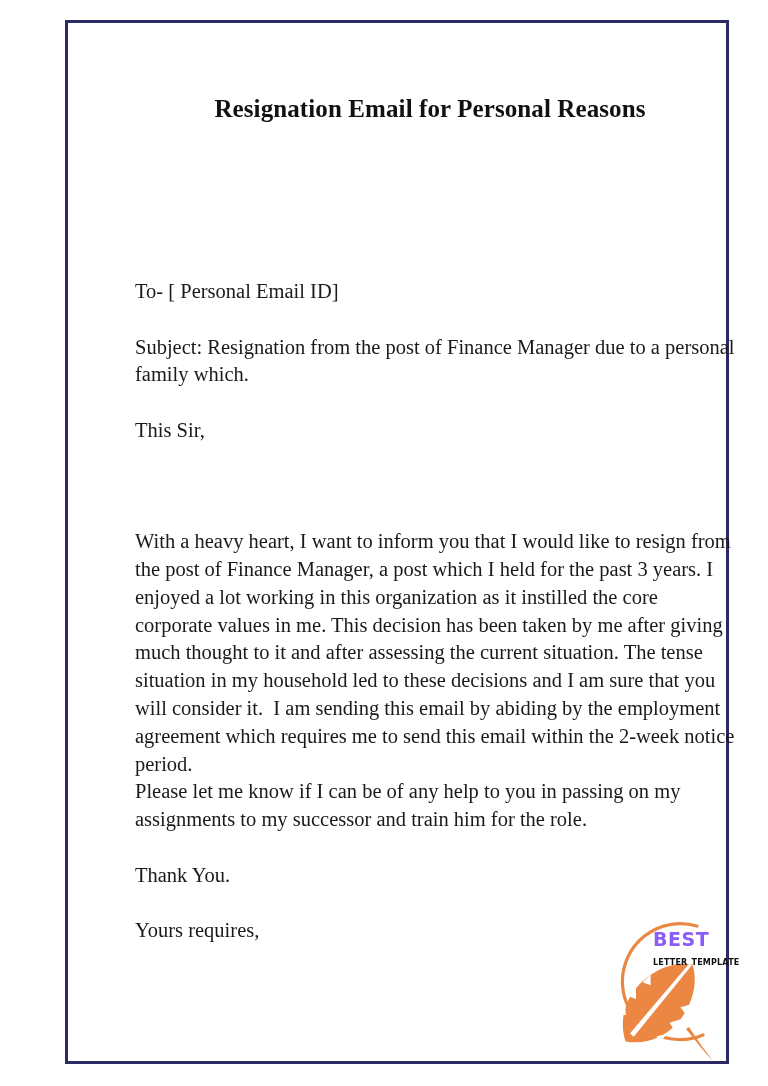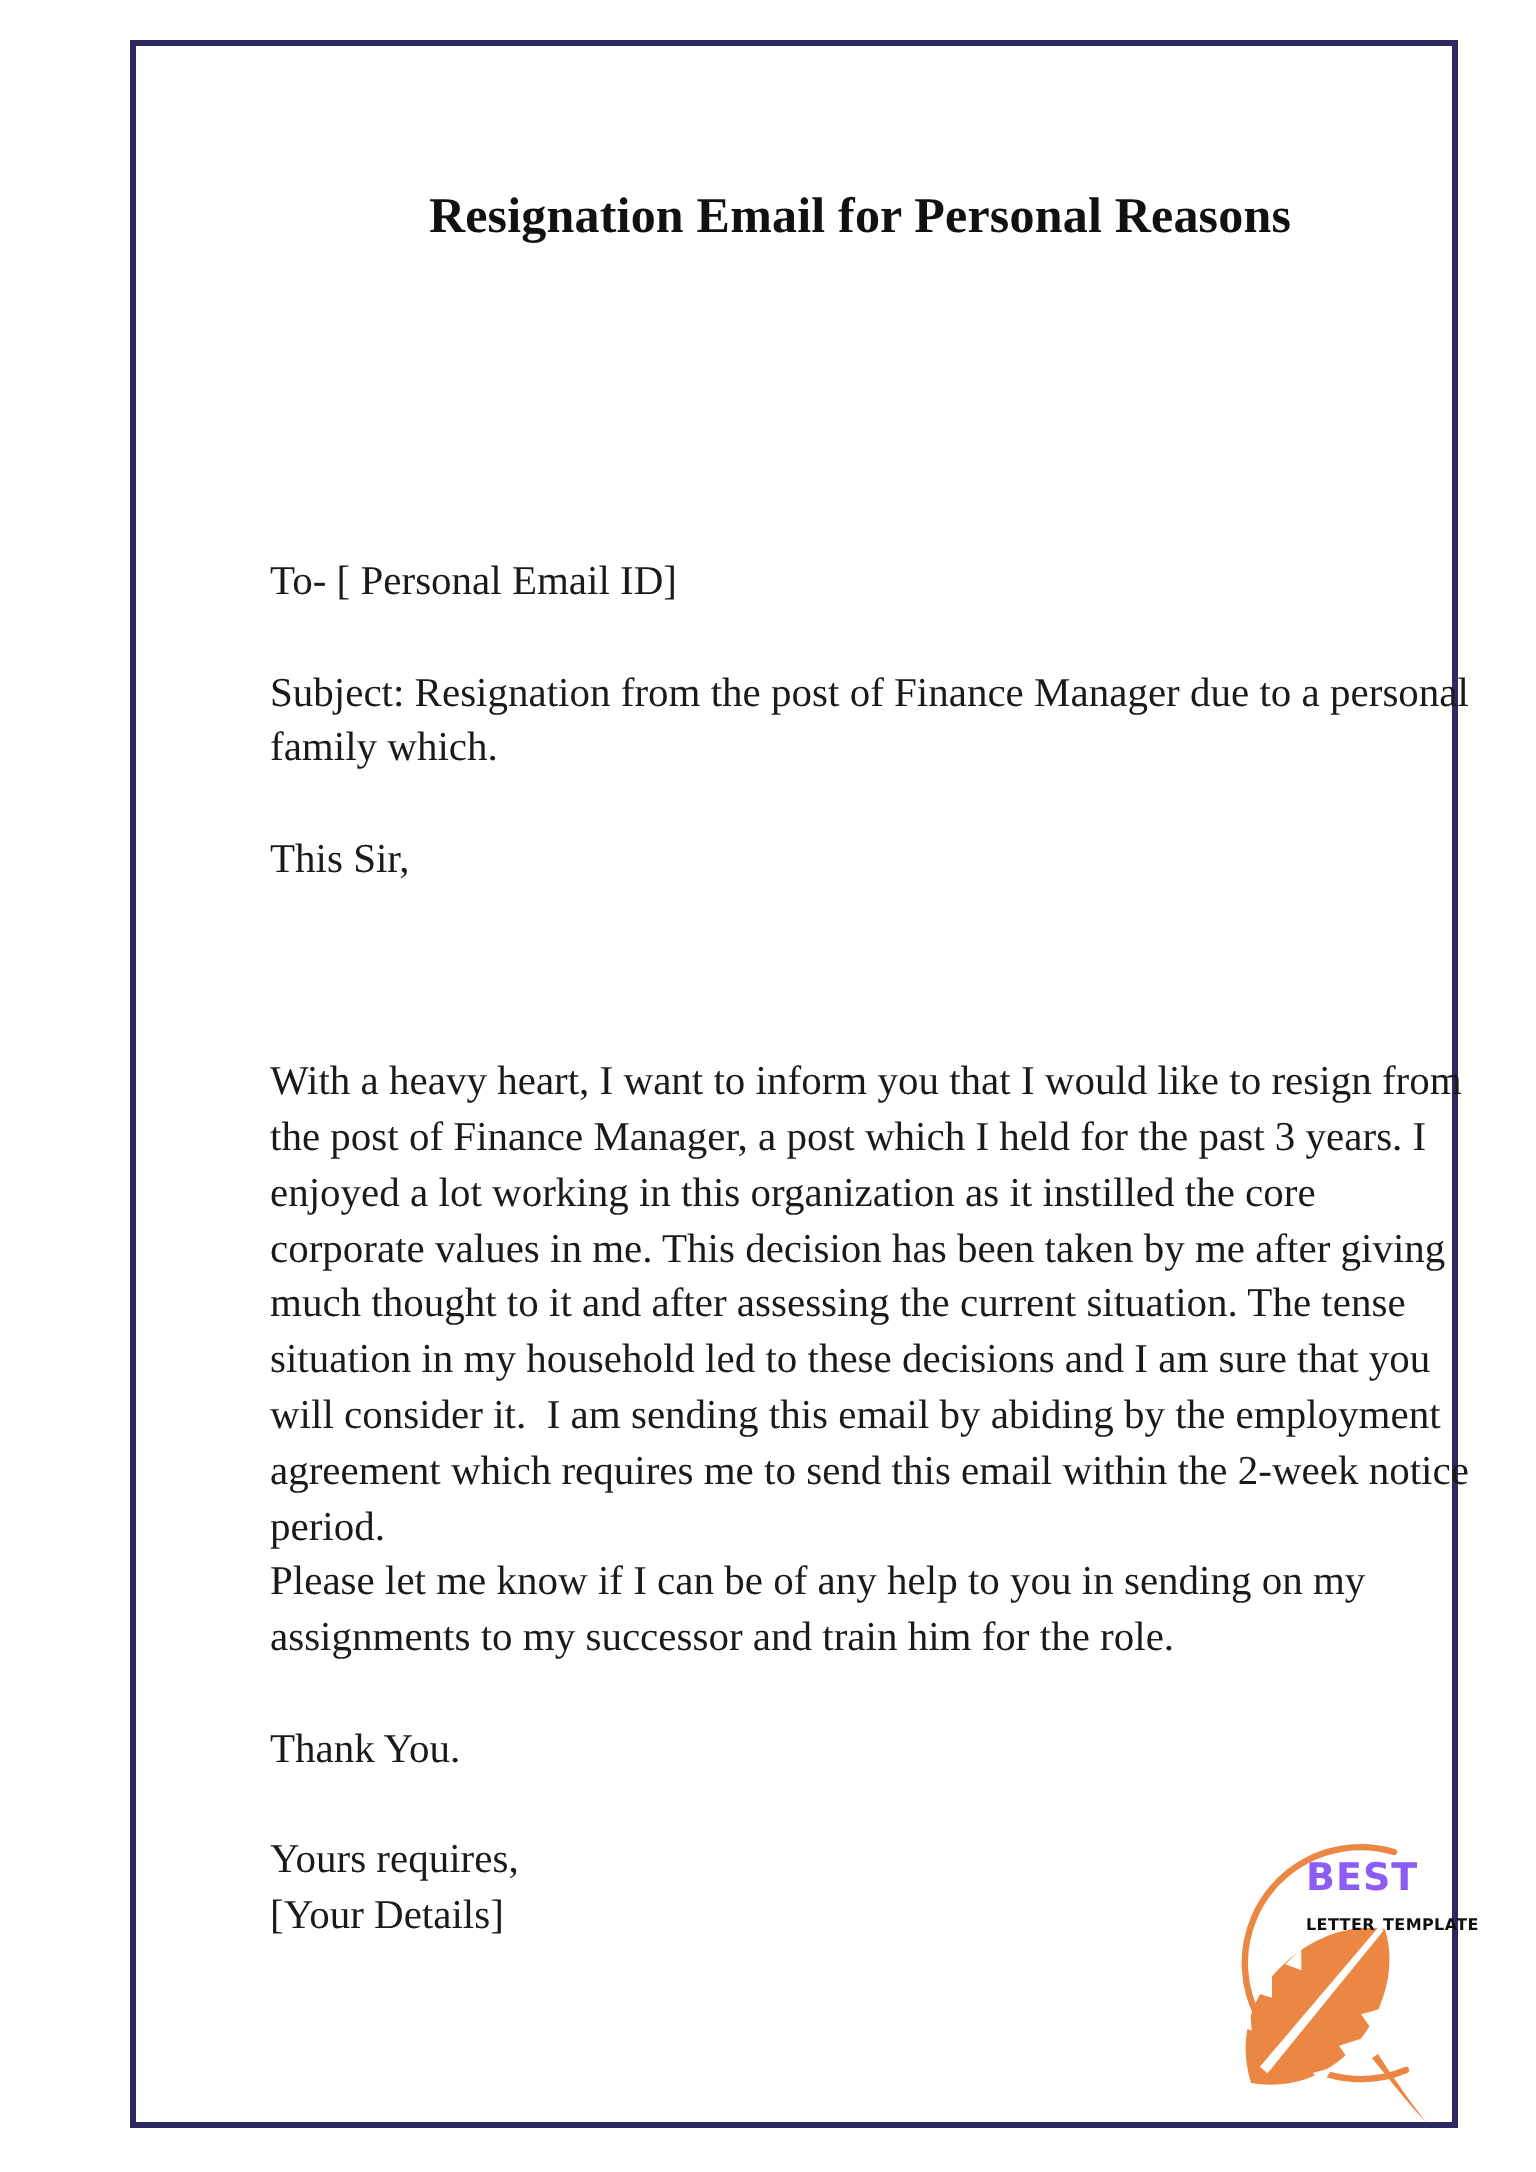--- a/index.html
+++ b/index.html
@@ -143,31 +143,30 @@
 
         <div class="gap-line"></div>
 
         <p class="para">This Sir,</p>
 
         <div class="gap-line-lg"></div>
         <div class="gap-line"></div>
 
         <p class="para">With a heavy heart, I want to inform you that I would like to resign from the post of Finance Manager, a post which I held for the past 3 years. I enjoyed a lot working in this organization as it instilled the core corporate values in me. This decision has been taken by me after giving much thought to it and after assessing the current situation. The tense situation in my household led to these decisions and I am sure that you will consider it.  I am sending this email by abiding by the employment agreement which requires me to send this email within the 2-week notice period.</p>
 
-        <p class="para">Please let me know if I can be of any help to you in sending on my assignments to my successor and train him for the role.</p>
+        <p class="para">Please let me know if I can be of any help to you in passing on my assignments to my successor and train him for the role.</p>
 
         <div class="gap-line"></div>
 
         <p class="para">Thank You.</p>
 
         <div class="gap-line"></div>
 
         <p class="para">Yours requires,</p>
 
-        <p class="para">[Your Details]</p>
 
       </div>
     </div>
   </div>
 
   <div class="logo">
     <svg width="175" height="175" viewBox="0 0 175 175">
 
       <path d="M 112 31
                A 58 58 0 1 0 118 140" fill="none" stroke="#ec8743" stroke-width="3.2" stroke-linecap="round"></path>

